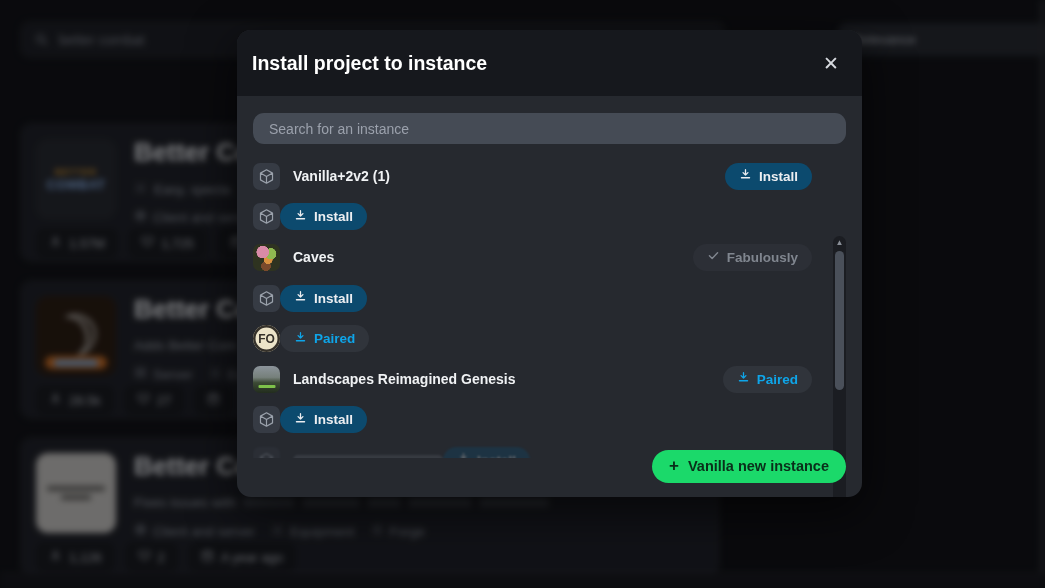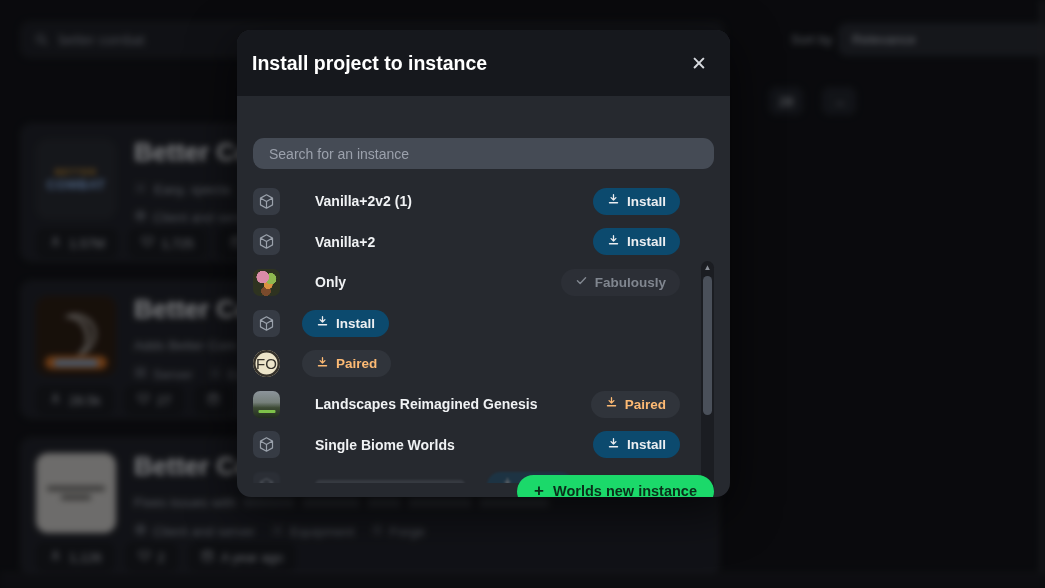--- a/index.html
+++ b/index.html
@@ -33,42 +33,42 @@
   .icon-bc2 { background:#27190d; position:relative; }
   .icon-bc2 .moon { color:#e4e2de; font-size:56px; line-height:58px; transform:rotate(-18deg); }
   .icon-bc2 .band { position:absolute; bottom:7px; left:50%; transform:translateX(-50%); width:62px; height:13px; border-radius:7px; background:#c96a1e; display:flex; align-items:center; justify-content:center; }
   .icon-bc2 .band i { display:block; width:44px; height:6px; border-radius:3px; background:#6fa3d8; }
   .icon-bc3 { background:#c8c6c2; gap:4px; }
   .icon-bc3 i { display:block; height:5px; border-radius:2px; background:#63625e; }
 
   .dim { position:absolute; inset:0; background:rgba(6,7,9,.47); }
 
   
-  .modal { position:absolute; left:237px; top:30px; width:493px; height:467px; border-radius:14px; background:#26292f; box-shadow:0 14px 48px rgba(0,0,0,.65); overflow:hidden; }
+  .modal { position:absolute; left:237px; top:30px; width:625px; height:467px; border-radius:14px; background:#26292f; box-shadow:0 14px 48px rgba(0,0,0,.65); overflow:hidden; }
   .modal-header { height:66px; background:#16181d; display:flex; align-items:center; justify-content:space-between; padding:0 17px 0 15px; }
   .modal-title { color:#fff; font-size:19.5px; font-weight:bold; }
   .modal-close { color:#d7dadf; font-size:19px; cursor:pointer; padding:4px 6px; line-height:1; }
-  .modal-body { position:relative; padding:17px 16px 0; height:401px;margin-top:25px; }
+  .modal-body { position:relative; padding:17px 16px 0; height:401px; }
   .modal-search { width:100%; height:31px; background:#454b55; border:none; border-radius:11px; padding:0 16px; color:#e8eaee; font-size:14px; font-family:inherit; outline:none; }
   .modal-search::placeholder { color:#9ba1ac; }
 
   .inst-list { position:relative; margin-top:12px; height:302px; overflow:hidden; }
-  .inst-row { height:40.6px; display:flex; align-items:center; padding-right:34px;gap:22px; }
+  .inst-row { height:40.6px; display:flex; align-items:center; padding-right:34px; }
   .inst-row.partial { opacity:.32; filter:blur(1px); }
   .inst-icon { width:27px; height:27px; border-radius:7px; background:#363b44; display:flex; align-items:center; justify-content:center; flex:none; overflow:hidden; }
-  .inst-icon.fo { border-radius:50%; background:#ece4c9; box-shadow:inset 0 0 0 2.5px #35312a; color:#35312a; font-size:15px; font-weight:normal; }
+  .inst-icon.fo { border-radius:50%; background:#ece4c9; box-shadow:inset 0 0 0 2.5px #35312a; color:#35312a; font-size:12px; font-weight:bold; }
   .inst-icon.aged { background:#2e3320 radial-gradient(circle at 36% 32%, #d98ba8 0 24%, transparent 25%); background-image:radial-gradient(circle at 36% 30%, #d98ba8 0 24%, transparent 25%),radial-gradient(circle at 66% 36%, #8fb94f 0 22%, transparent 23%),radial-gradient(circle at 56% 58%, #d9923f 0 20%, transparent 21%),radial-gradient(circle at 48% 82%, #7a4a2c 0 18%, transparent 19%); }
   .inst-icon.landscape { background:linear-gradient(#8c949b 0%, #76807b 42%, #3c4a34 62%, #222d1e 100%); position:relative; }
   .inst-icon.landscape i { position:absolute; bottom:5px; left:50%; transform:translateX(-50%); width:17px; height:3px; border-radius:1px; background:#7ec24a; }
   .inst-name { color:#f0f2f4; font-size:14px; font-weight:bold; margin-left:13px; flex:1; white-space:nowrap; }
   .name-bar { height:10px; width:150px; background:#5a5f68; border-radius:5px; margin-left:13px; flex:1; max-width:150px; }
   .inst-btn { height:27px; border-radius:14px; border:none; display:flex; align-items:center; gap:7px; padding:0 14px; font-size:13.5px; font-weight:bold; font-family:inherit; cursor:pointer; flex:none; }
   .inst-btn.install { background:#0c4a6e; color:#eceef1; }
   .inst-btn.installed { background:#2c2f36; color:#80868f; cursor:default; }
-  .inst-btn.paired { background:#30343b; color:#fdba74; cursor:default;justify-content:flex-end; }
+  .inst-btn.paired { background:#30343b; color:#0ea5e9; cursor:default;justify-content:flex-end; }
 
   .scrollbar { position:absolute; right:16px; top:140px; width:13px; height:289px; background:#1b1d22; border-radius:7px; display:flex; flex-direction:column; align-items:center; }
   .sb-arrow { color:#8a8f98; font-size:8px; line-height:14px; height:14px; }
   .sb-thumb { position:absolute; top:15px; width:9px; height:139px; background:#4a505a; border-radius:5px; }
 
   .modal-footer { position:absolute; left:0; right:0; bottom:0; height:54px; display:flex; align-items:center; justify-content:flex-end; gap:9px; padding:0 16px 8px; }
   .btn-create { height:33px; border:none; border-radius:17px; background:#1bd96a; color:#0a2e1a; font-size:14.5px; font-weight:bold; font-family:inherit; display:flex; align-items:center; gap:9px; padding:0 17px; cursor:pointer; }
   .btn-create .plus { font-size:17px; font-weight:bold; }
   .btn-cancel { height:33px; border:none; border-radius:17px; background:#474c55; color:#fff; font-size:14.5px; font-weight:bold; font-family:inherit; padding:0 18px; cursor:pointer; }
 </style>
@@ -266,31 +266,30 @@
                 </svg></span>
               <span>Install</span>
             </button>
           </div>
           <div class="inst-row">
             <div class="inst-icon">
               <svg viewBox="0 0 24 24" width="17" height="17">
                 <path d="M12 2.5 20.5 7.2v9.6L12 21.5 3.5 16.8V7.2Z M3.5 7.2 12 12l8.5-4.8 M12 12v9.5" fill="none" stroke="#9aa1ab" stroke-width="1.7" stroke-linejoin="round"></path>
               </svg>
             </div>
-            <div class="inst-name">Vanilla+2</div>
             <button class="inst-btn install">
               <span><svg viewBox="0 0 24 24" width="13" height="13">
                   <path d="M12 3v10m0 0 4.5-4.5M12 13 7.5 8.5M4.5 18h15" fill="none" stroke="currentColor" stroke-width="2.4" stroke-linecap="round" stroke-linejoin="round"></path>
                 </svg></span>
               <span>Install</span>
             </button>
           </div>
           <div class="inst-row">
             <div class="inst-icon aged"></div>
-            <div class="inst-name">Only</div>
+            <div class="inst-name">Caves</div>
             <button class="inst-btn installed">
               <span><svg viewBox="0 0 24 24" width="13" height="13">
                   <path d="m4.5 12.5 5 5L19.5 7" fill="none" stroke="currentColor" stroke-width="2.6" stroke-linecap="round" stroke-linejoin="round"></path>
                 </svg></span>
               <span>Fabulously</span>
             </button>
           </div>
           <div class="inst-row">
             <div class="inst-icon">
               <svg viewBox="0 0 24 24" width="17" height="17">
@@ -324,21 +323,20 @@
                 </svg></span>
               <span>Paired</span>
             </button>
           </div>
           <div class="inst-row">
             <div class="inst-icon">
               <svg viewBox="0 0 24 24" width="17" height="17">
                 <path d="M12 2.5 20.5 7.2v9.6L12 21.5 3.5 16.8V7.2Z M3.5 7.2 12 12l8.5-4.8 M12 12v9.5" fill="none" stroke="#9aa1ab" stroke-width="1.7" stroke-linejoin="round"></path>
               </svg>
             </div>
-            <div class="inst-name">Single Biome Worlds</div>
             <button class="inst-btn install">
               <span><svg viewBox="0 0 24 24" width="13" height="13">
                   <path d="M12 3v10m0 0 4.5-4.5M12 13 7.5 8.5M4.5 18h15" fill="none" stroke="currentColor" stroke-width="2.4" stroke-linecap="round" stroke-linejoin="round"></path>
                 </svg></span>
               <span>Install</span>
             </button>
           </div>
           <div class="inst-row partial">
             <div class="inst-icon">
               <svg viewBox="0 0 24 24" width="17" height="17">
@@ -355,18 +353,18 @@
           </div>
         </div>
       <div class="scrollbar">
         <div class="sb-arrow">▲</div>
         <div class="sb-thumb"></div>
 
       </div>
       <div class="modal-footer">
         <button class="btn-create">
           <span class="plus">+</span>
-          <span>Worlds new instance</span>
+          <span>Vanilla new instance</span>
         </button>
       </div>
     </div>
   </div>
 </div>
 
 </body></html>

